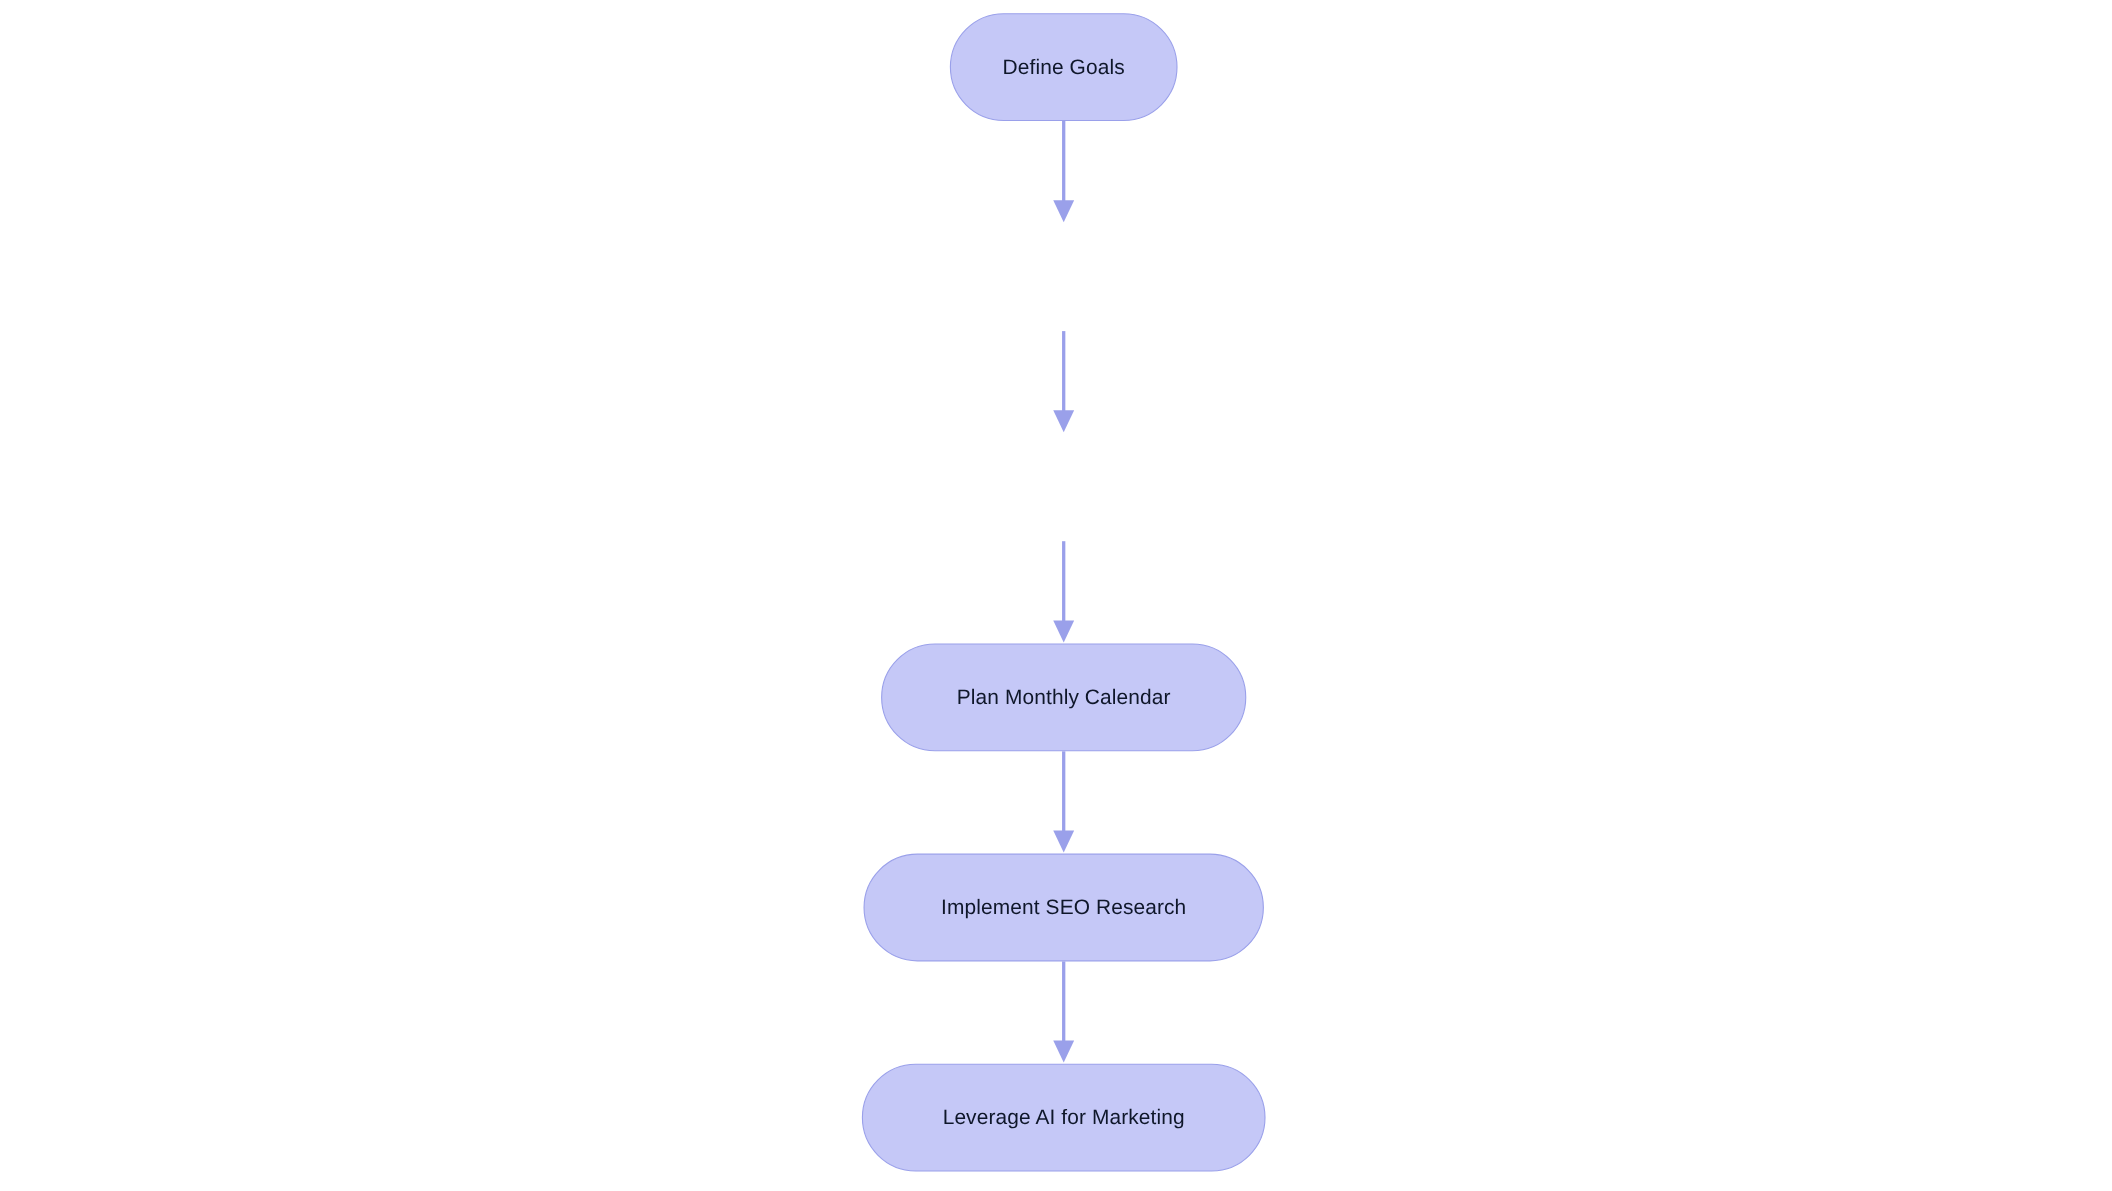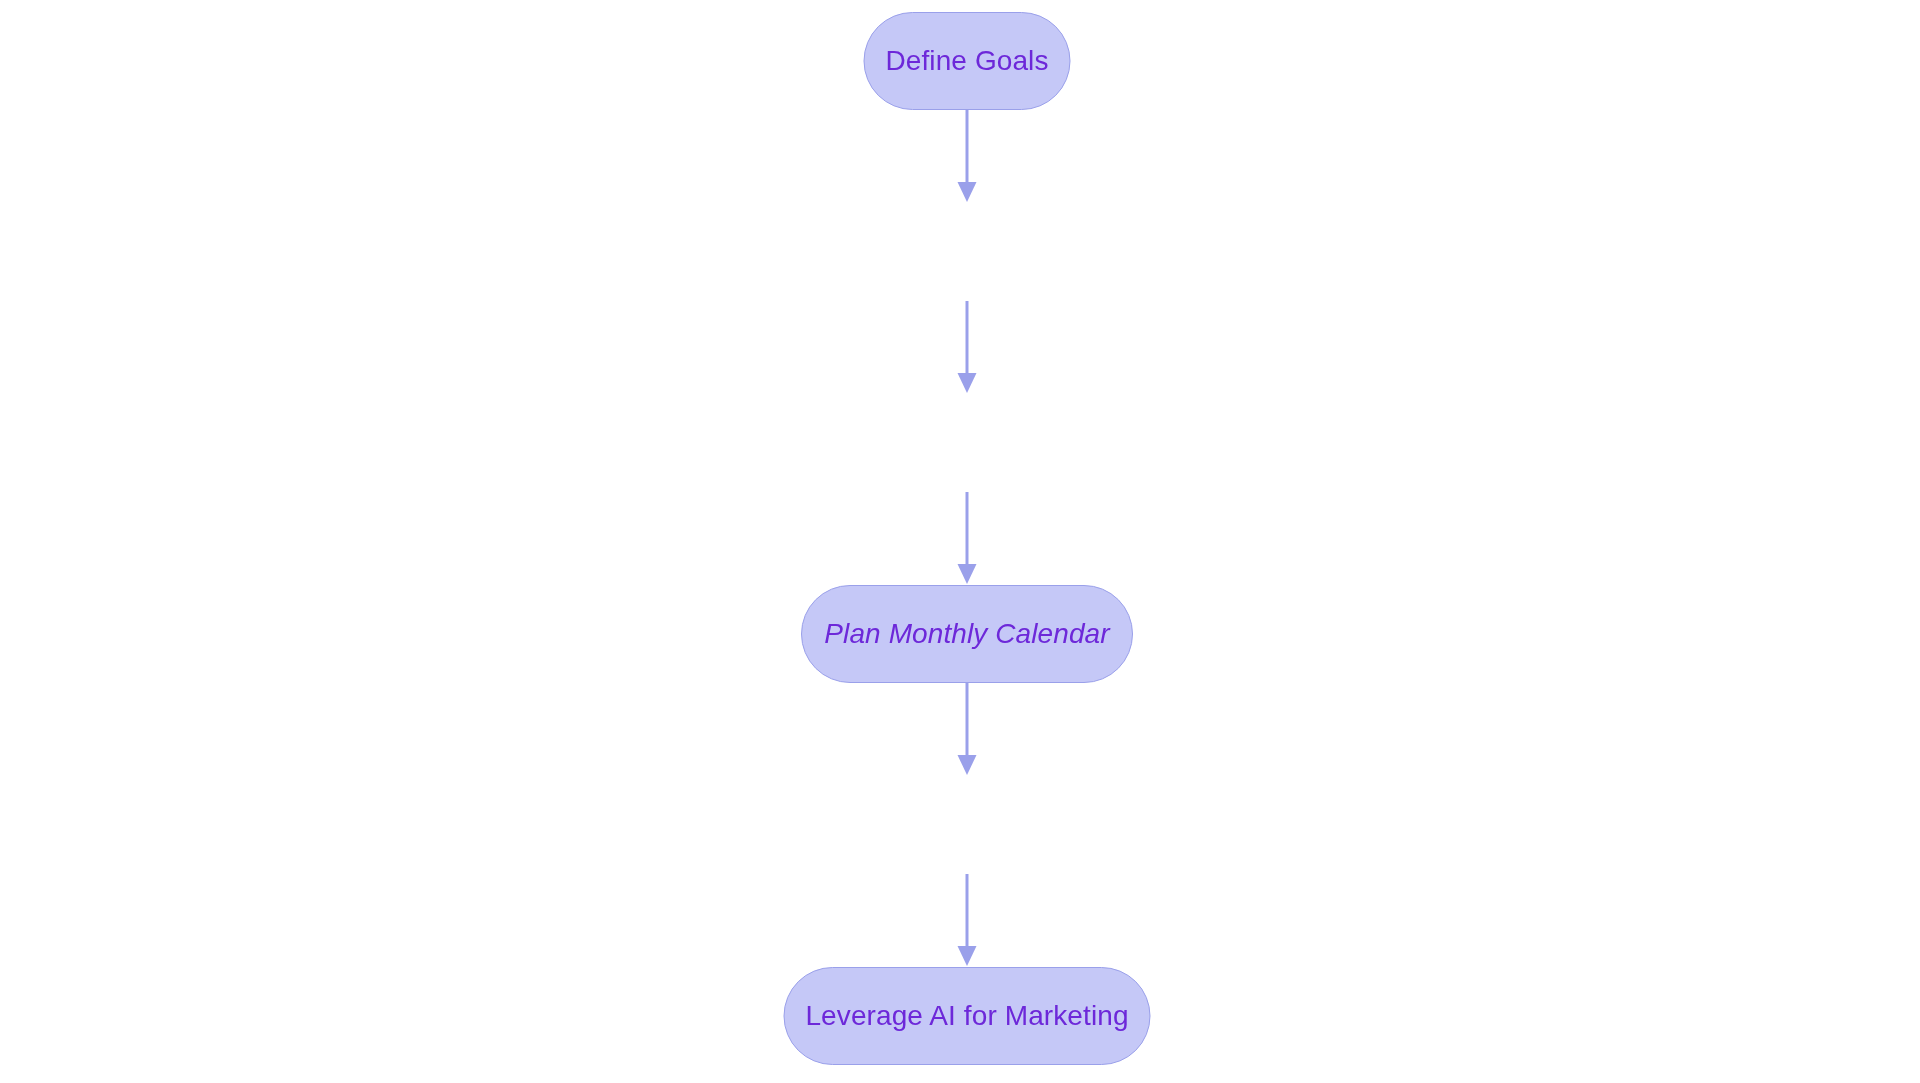--- a/index.html
+++ b/index.html
@@ -38,34 +38,34 @@
     background: #c5c8f7;
     border: 1px solid #9aa0ea;
     display: flex;
     align-items: center;
     justify-content: center;
     transform: translateX(-50%);
     left: 967px;
   }
 
   .flow-node-label {
-    color: #6d28d9;
+    color: #0f172a;
     font-family: "Liberation Sans", sans-serif;
-    font-size: 28px;
+    font-size: 19px;
     font-weight: 400;
     letter-spacing: 0.1px;
     line-height: 1;
     white-space: nowrap;
     user-select: none;
   }
 
   .node-0 { top: 12px;  width: 207px; }
   .node-1 { top: 203px; width: 397px; }
   .node-2 { top: 394px; width: 350px; }
-  .node-3 { top: 585px; width: 332px; font-style: italic; }
+  .node-3 { top: 585px; width: 332px; }
   .node-4 { top: 776px; width: 364px; }
   .node-5 { top: 967px; width: 367px; }
 
   
   .flow-edge {
     position: absolute;
     left: 967px;
     transform: translateX(-50%);
     width: 24px;
     height: 93px;
@@ -119,20 +119,23 @@
       <span class="flow-node-label">Plan Monthly Calendar</span>
     </div>
 
     <div class="flow-edge edge-3">
       <svg viewBox="0 0 24 93" xmlns="http://www.w3.org/2000/svg" aria-hidden="true">
         <line x1="12" y1="0" x2="12" y2="76" stroke="#9aa0ea" stroke-width="3"></line>
         <polygon points="12,92 2.5,72 21.5,72" fill="#9aa0ea"></polygon>
       </svg>
     </div>
 
+    <div class="flow-node node-4">
+      <span class="flow-node-label">Implement SEO Research</span>
+    </div>
 
     <div class="flow-edge edge-4">
       <svg viewBox="0 0 24 93" xmlns="http://www.w3.org/2000/svg" aria-hidden="true">
         <line x1="12" y1="0" x2="12" y2="76" stroke="#9aa0ea" stroke-width="3"></line>
         <polygon points="12,92 2.5,72 21.5,72" fill="#9aa0ea"></polygon>
       </svg>
     </div>
 
     <div class="flow-node node-5">
       <span class="flow-node-label">Leverage AI for Marketing</span>

